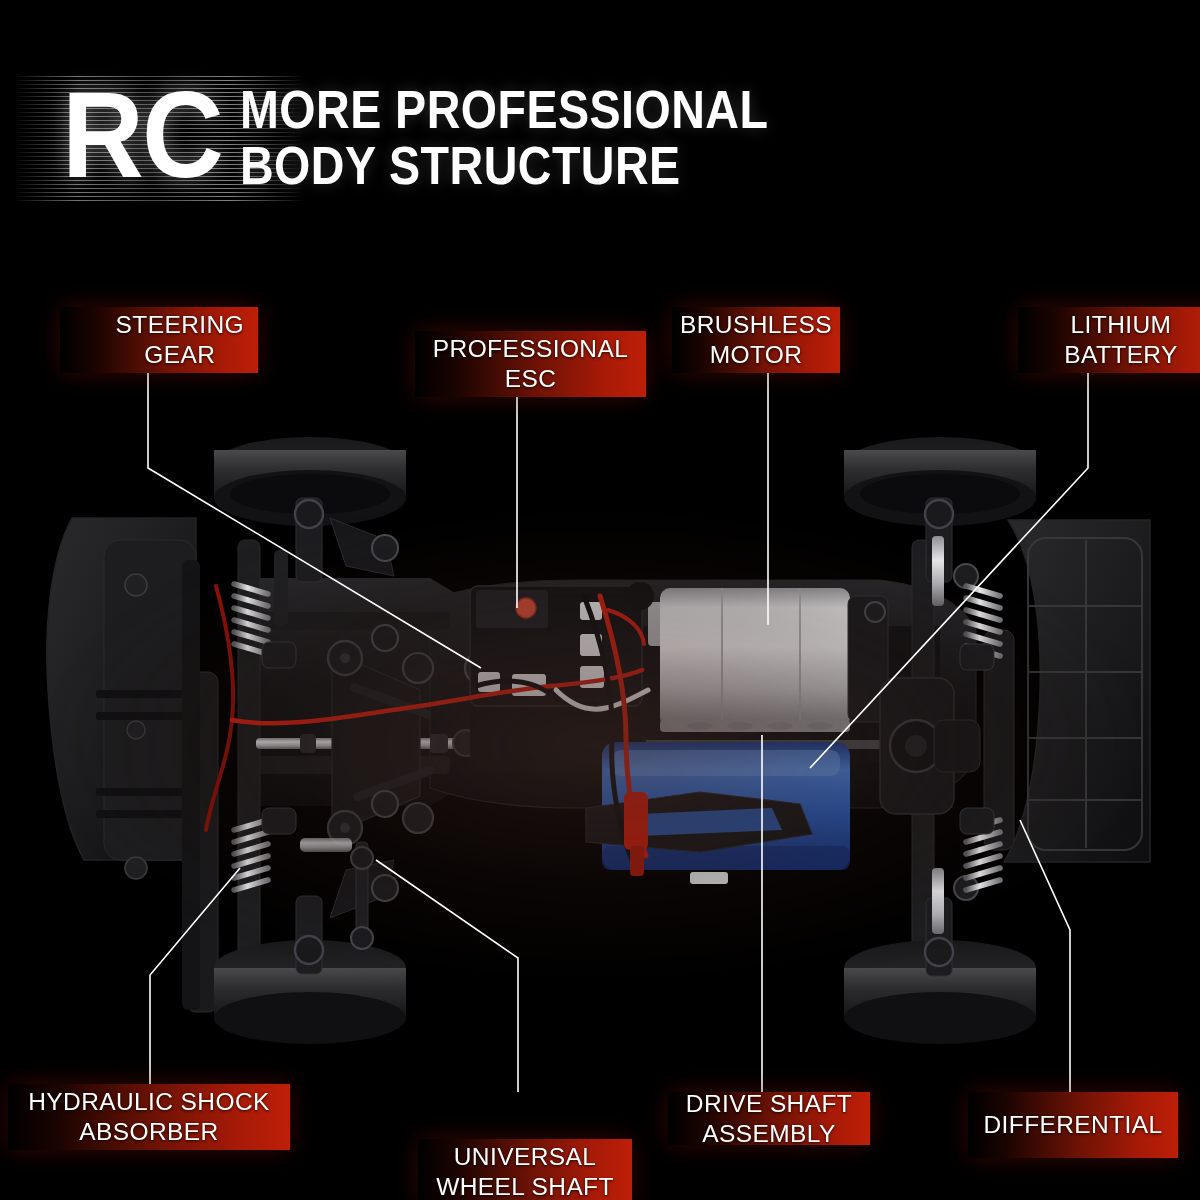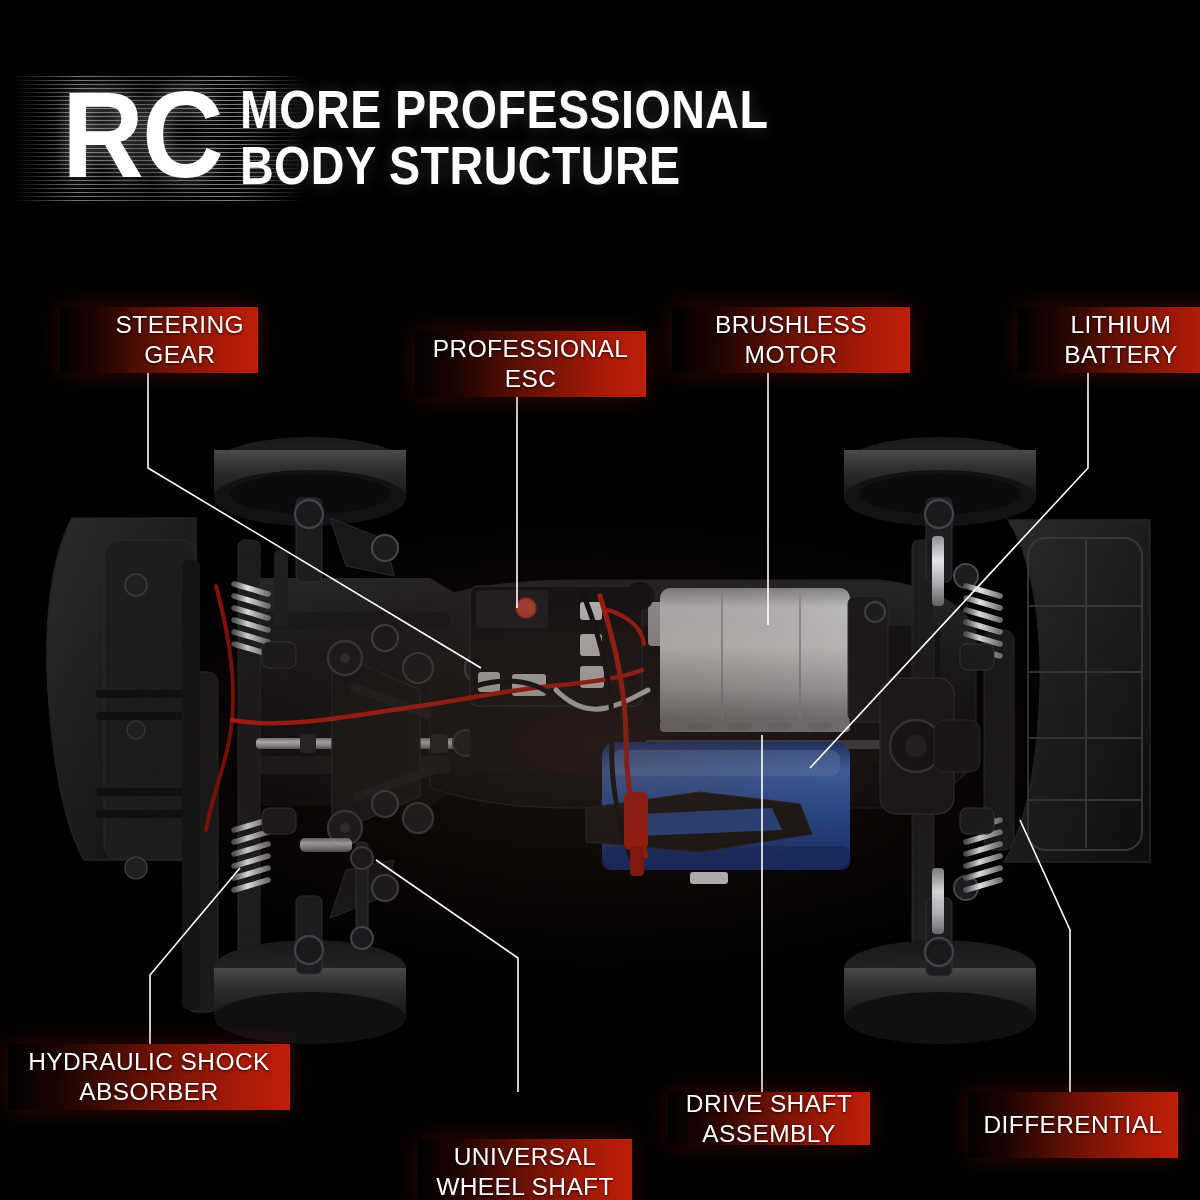--- a/index.html
+++ b/index.html
@@ -377,31 +377,31 @@
 
   <div id="callouts-top">
       <div class="chip align-right" style="left: 60px; top: 307px; width: 198px; height: 66px;">
         <span class="chip-label">STEERING
 GEAR</span>
       </div>
       <div class="chip align-center" style="left: 415px; top: 307px; width: 231px; height: 66px; margin-top: 24px;">
         <span class="chip-label">PROFESSIONAL
 ESC</span>
       </div>
-      <div class="chip align-center" style="left: 672px; top: 307px; width: 238px; height: 66px;">
+      <div class="chip align-center" style="left: 672px; top: 307px; width: 168px; height: 66px;">
         <span class="chip-label">BRUSHLESS
 MOTOR</span>
       </div>
       <div class="chip align-center" style="left: 1018px; top: 307px; width: 206px; height: 66px;">
         <span class="chip-label">LITHIUM
 BATTERY</span>
       </div>
     </div>
   <div id="callouts-bottom">
-      <div class="chip align-center" style="left: 8px; top: 1044px; width: 282px; height: 66px;">
+      <div class="chip align-center" style="left: 8px; top: 1084px; width: 282px; height: 66px;">
         <span class="chip-label">HYDRAULIC SHOCK
 ABSORBER</span>
       </div>
       <div class="chip align-center" style="left: 418px; top: 1139px; width: 214px; height: 66px;">
         <span class="chip-label">UNIVERSAL
 WHEEL SHAFT</span>
       </div>
       <div class="chip align-center" style="left: 668px; top: 1092px; width: 202px; height: 53px;">
         <span class="chip-label">DRIVE SHAFT
 ASSEMBLY</span>

